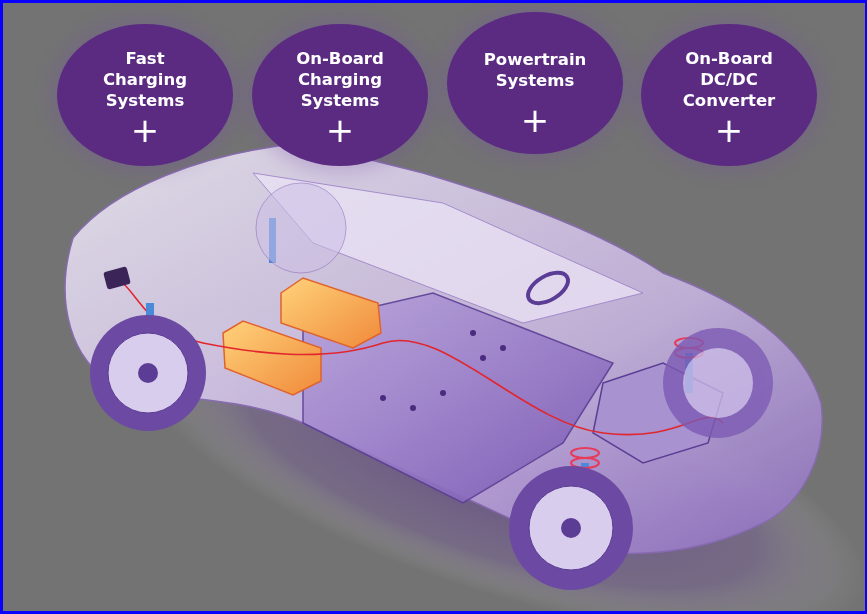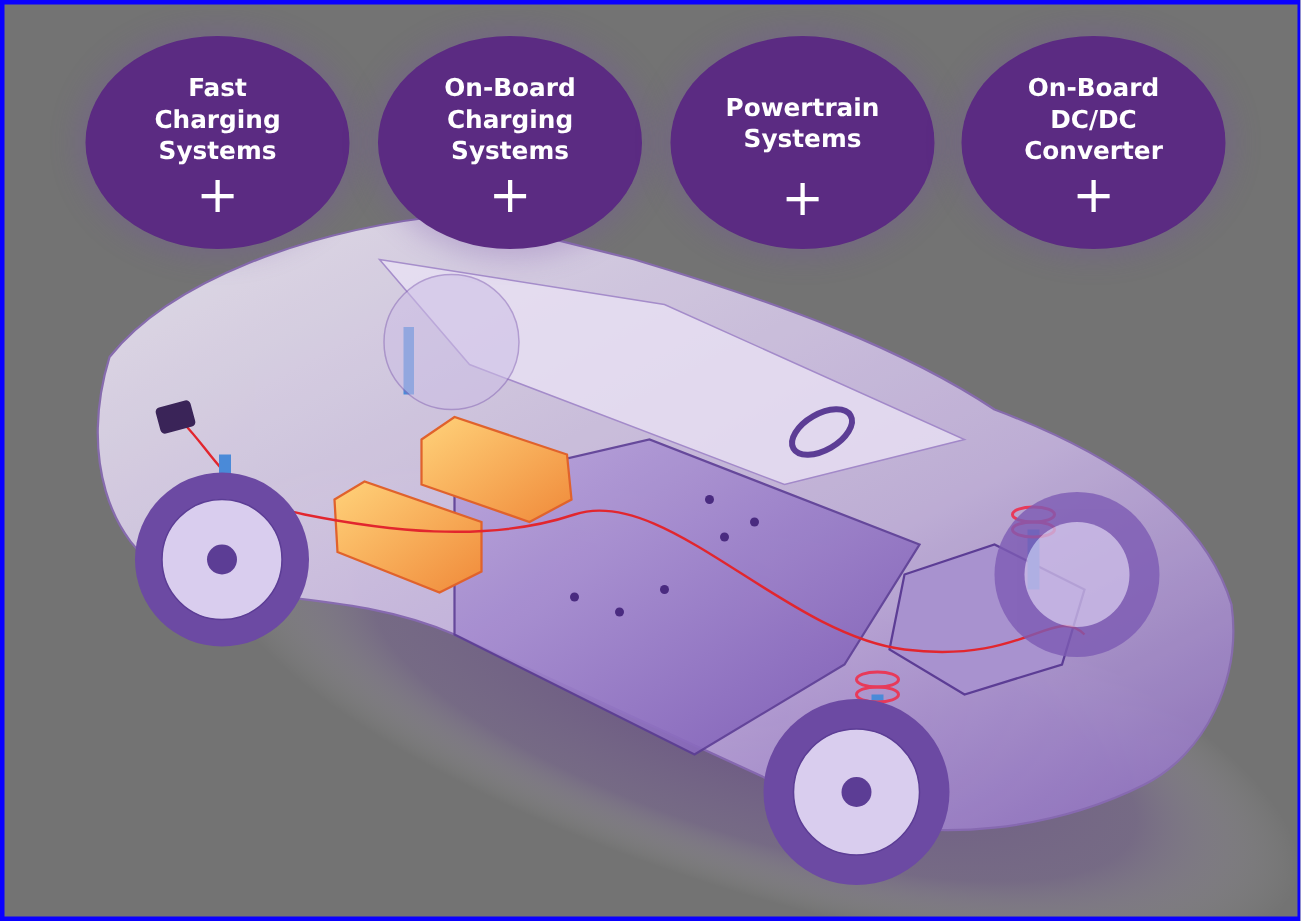--- a/index.html
+++ b/index.html
@@ -108,21 +108,21 @@
 Charging
 Systems</span>
     <span class="bubble-plus">+</span>
   </div>
   <div class="bubble" style="left:249px; top:21px;">
     <span class="bubble-label">On-Board
 Charging
 Systems</span>
     <span class="bubble-plus">+</span>
   </div>
-  <div class="bubble" style="left:444px; top:21px;">
+  <div class="bubble" style="left:444px; top:9px;">
     <span class="bubble-label" style="margin-top:18px;">Powertrain
 Systems</span>
     <span class="bubble-plus" style="margin-top:14px;">+</span>
   </div>
   <div class="bubble" style="left:638px; top:21px;">
     <span class="bubble-label">On-Board
 DC/DC
 Converter</span>
     <span class="bubble-plus">+</span>
   </div>

